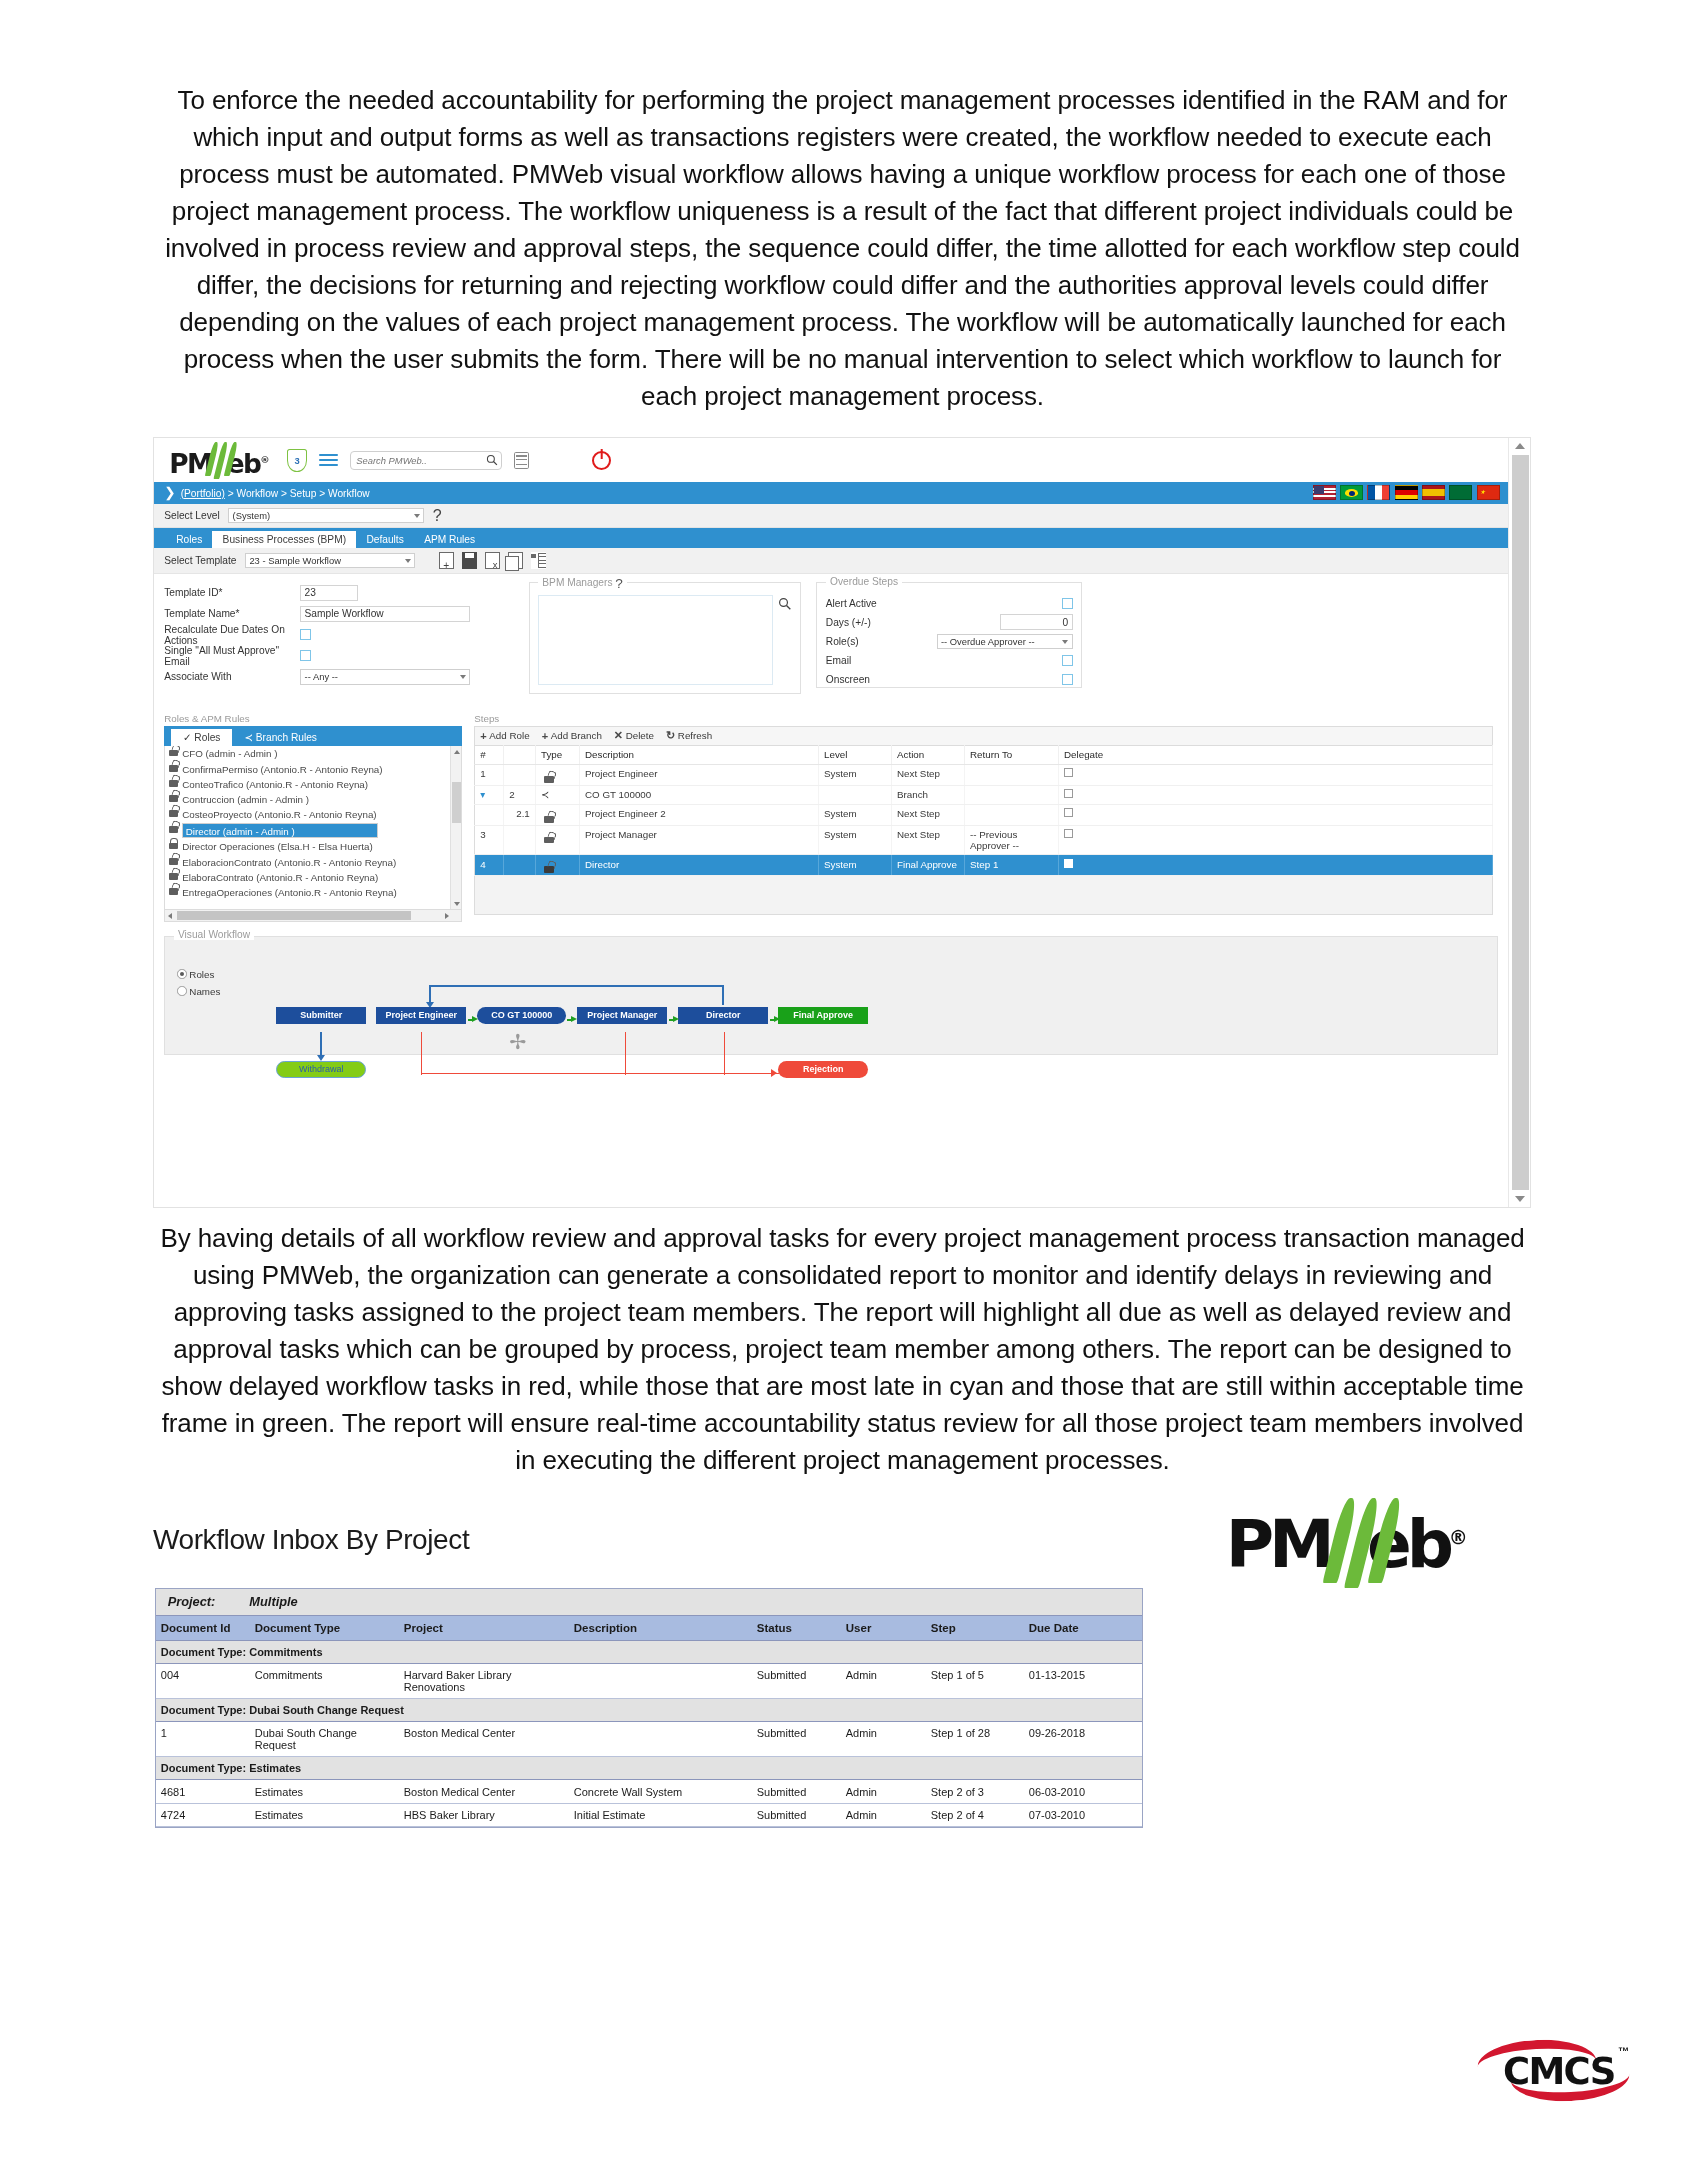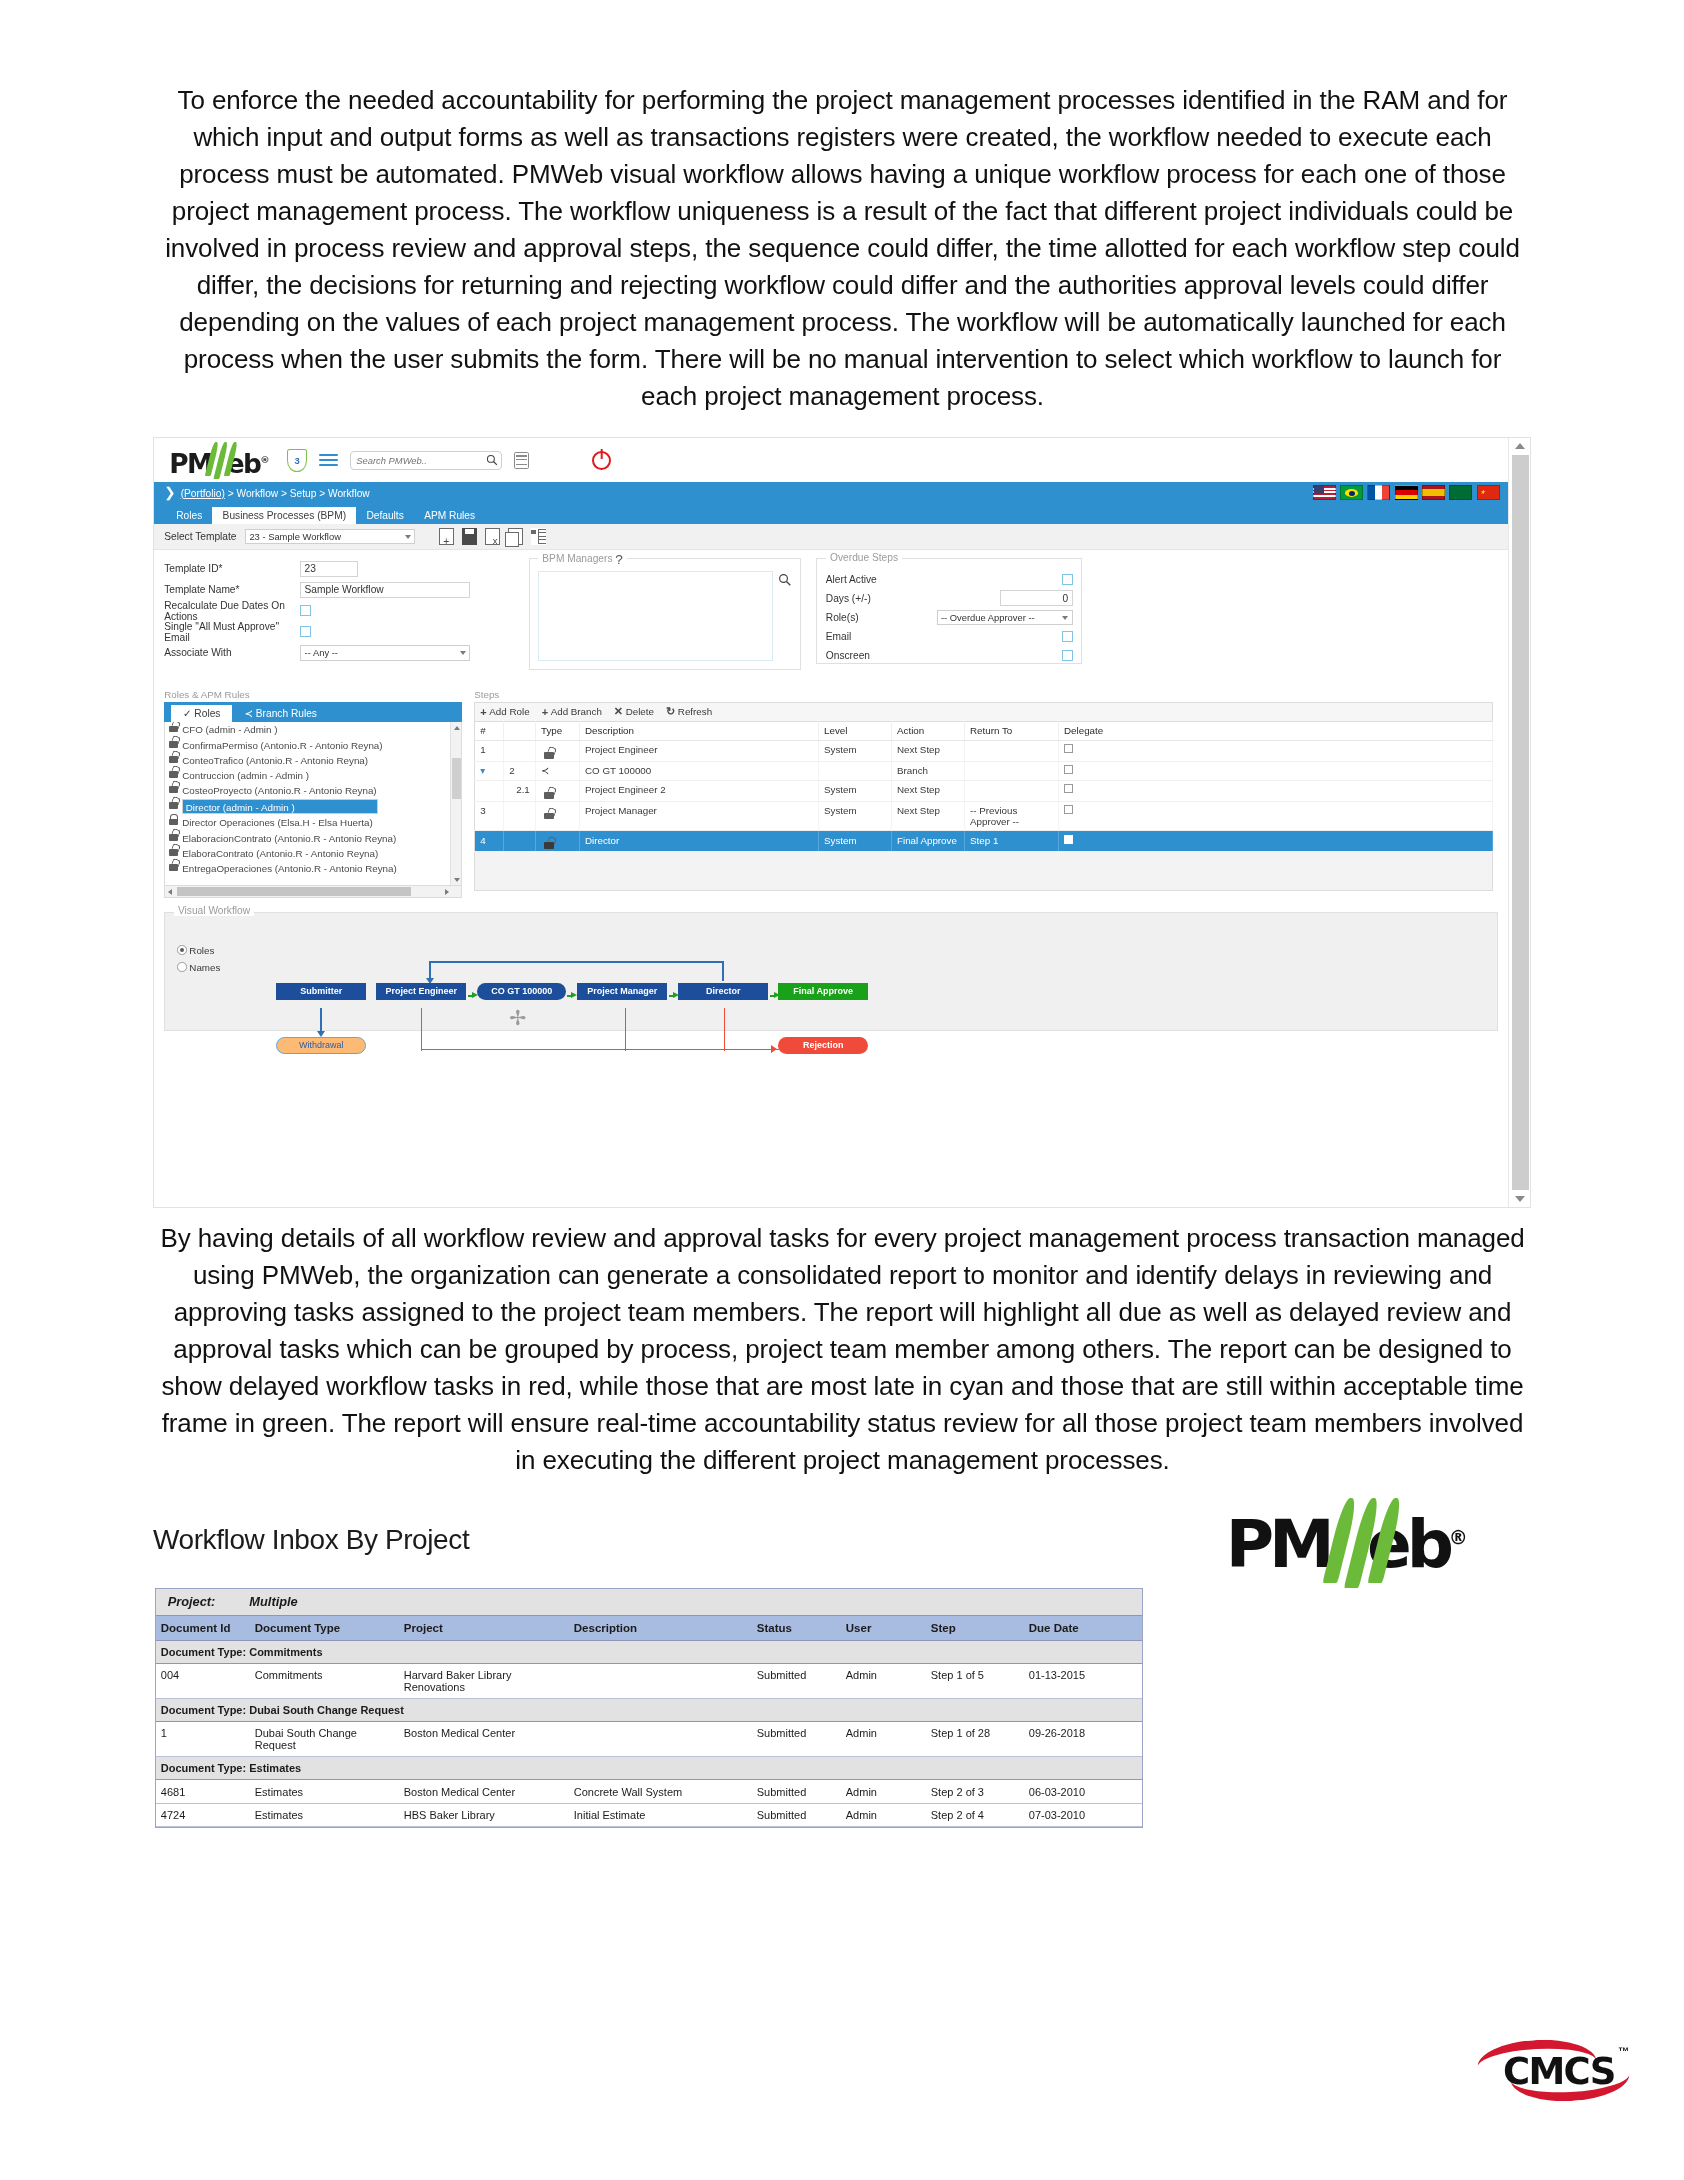--- a/index.html
+++ b/index.html
@@ -169,21 +169,21 @@
   .vw-canvas { position:relative;width:100%;height:100%; }
   .radio { width:9.4px;height:9.4px;border:0.9px solid #9a9a9a;border-radius:50%;display:inline-block;position:relative;background:#fff;vertical-align:-0.9px;}
   .radio.on::after{content:"";position:absolute;left:1.7px;top:1.7px;width:4.3px;height:4.3px;border-radius:50%;background:#5a5a5a;}
   .vw-radios { position:absolute;left:12px;top:29px;font-size:9.8px;color:#3a3a3a;line-height:17px; }
   .node {
     position:absolute;height:17px;background:#1d4e9c;color:#fff;font-size:9px;font-weight:bold;
     display:flex;align-items:center;justify-content:center;text-align:center;
   }
   .node.green { background:#19a119; }
   .node.pill { border-radius:12.8px;background:#1d4e9c; }
-  .node.white { background:#fdba74;color:#2b5ea8;border:0.9px solid #6aa3d6;border-radius:12.8px;font-weight:normal; }
+  .node.white { background:#84cc16;color:#2b5ea8;border:0.9px solid #6aa3d6;border-radius:12.8px;font-weight:normal; }
   .node.red { background:#ef4a3a;border-radius:12.8px; }
   .arrow-g { position:absolute;height:1.7px;background:#20a020; }
   .arrow-g::after{content:"";position:absolute;right:-5.1px;top:-2.6px;border-left:6px solid #20a020;border-top:3.4px solid transparent;border-bottom:3.4px solid transparent;}
   .line-b { position:absolute;background:#2f6fb5; }
   .line-r { position:absolute;background:#ef4a3a; }
 
   
   .app-scroll { position:absolute;right:0;top:0;width:22px;height:100%;background:#fff;border-left:0.9px solid #e8e8e8; }
   .app-scroll .track { position:absolute;left:2.6px;top:17px;bottom:17px;width:17px;background:#cdcdcd; }
   .app-scroll .up, .app-scroll .dn { position:absolute;left:6px;border-left:5.1px solid transparent;border-right:5.1px solid transparent; }
@@ -266,20 +266,28 @@
           <span class="flag" style="background:linear-gradient(to right,#0055a4 0 33%, #fff 33% 66%, #ef4135 66% 100%);"></span>
           <span class="flag" style="background:linear-gradient(to bottom,#000 0 33%, #dd0000 33% 66%, #ffce00 66% 100%);"></span>
           <span class="flag" style="background:linear-gradient(to bottom,#aa151b 0 25%, #f1bf00 25% 75%, #aa151b 75% 100%);"></span>
           <span class="flag" style="background:#006c35;"></span>
           <span class="flag" style="background:#de2910;position:relative;">
               <i style="position:absolute;left:2.6px;top:2.6px;color:#ffde00;font-size:6px;line-height:6px;">★</i>
             </span>
         </span>
       </div>
 
+      <div class="level-row">
+        <span class="lbl">Select Level</span>
+        <span class="sel">
+            <span>(System)</span>
+            <i class="caret"></i>
+          </span>
+        <span class="qmark">?</span>
+      </div>
 
       <div class="tabbar">
         <span class="tab">Roles</span>
         <span class="tab active">Business Processes (BPM)</span>
         <span class="tab">Defaults</span>
         <span class="tab">APM Rules</span>
       </div>
 
       <div class="tmpl-row">
         <span class="lbl">Select Template</span>

